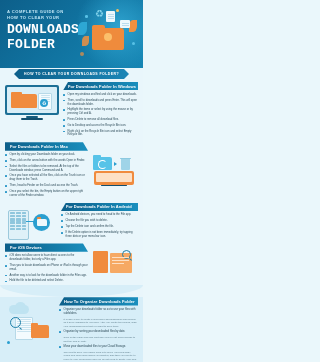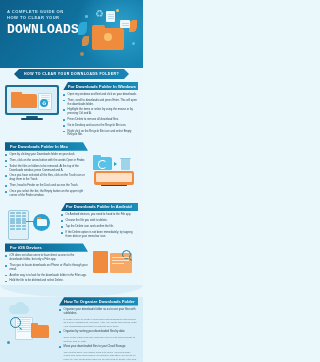--- a/index.html
+++ b/index.html
@@ -79,20 +79,21 @@
 </head>
 <body>
 
 <div class="page">
 
   <div class="hero">
     <div class="hero-wash"></div>
     <div class="hero-txt">
       <div class="eyebrow">A Complete Guide On How To Clear Your</div>
       <div class="bigtitle">Downloads</div>
+      <div class="bigtitle">Folder</div>
     </div>
 
     <div class="art">
       <div class="a-leaf" style="left:2px;top:14px;width:9px;height:13px;background:#2da7d4;"></div>
       <div class="a-leaf" style="left:53px;top:12px;width:8px;height:12px;background:#f0903f;"></div>
       <div class="a-leaf" style="left:6px;top:28px;width:7px;height:10px;background:#f0903f;opacity:.85;"></div>
       <div class="a-recyc">♻</div>
       <div class="a-doc" style="left:30px;top:3px;">
         <i style="top:3px;"></i>
           <i style="top:5px;"></i>

